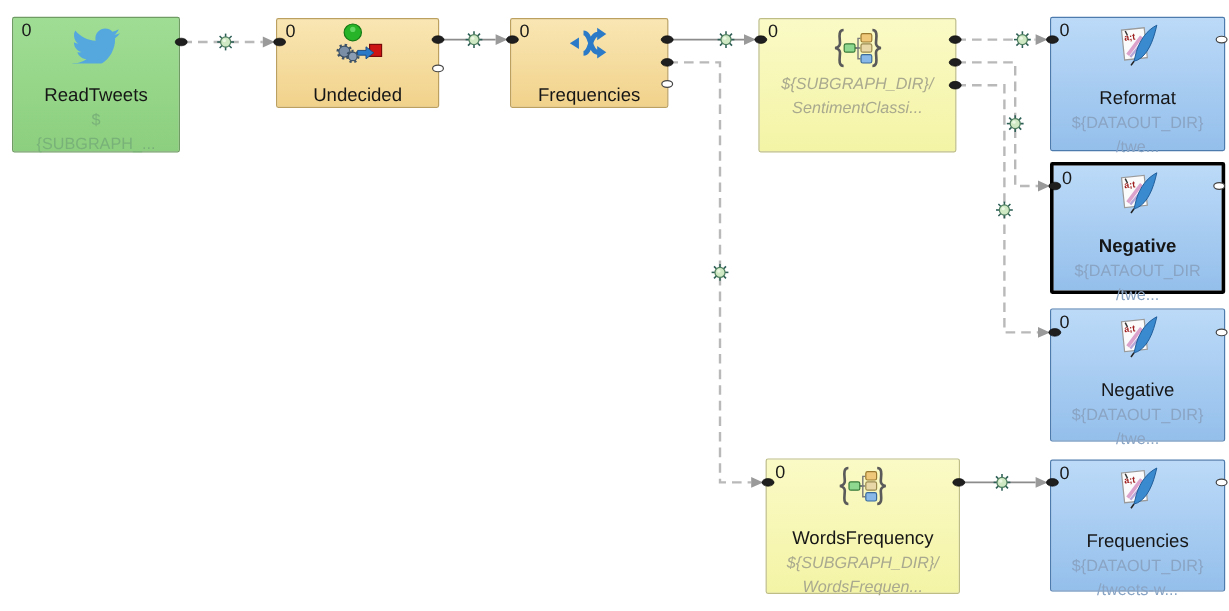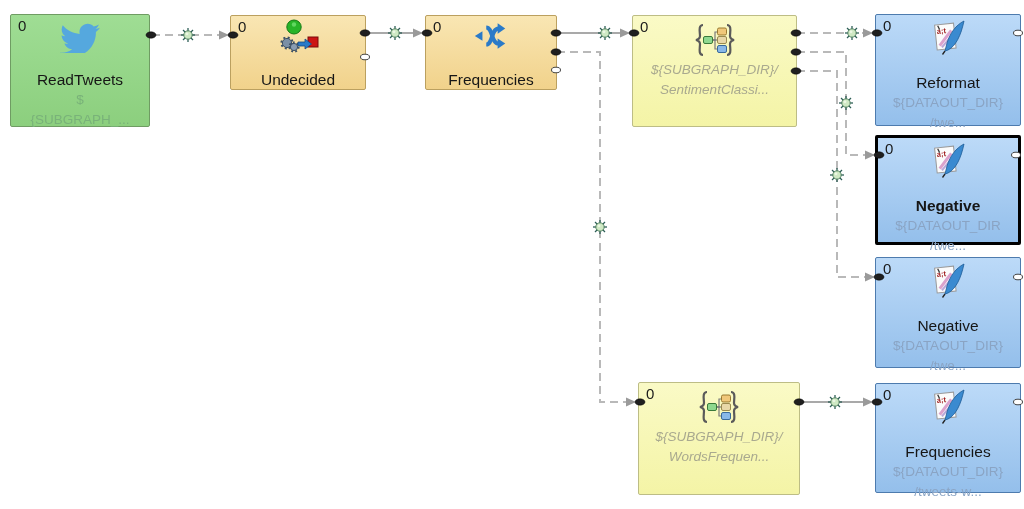--- a/index.html
+++ b/index.html
@@ -174,20 +174,21 @@
     <div class="path-line">/twe...</div>
   </div>
 
   <div class="node node-yellow" style="left:638px;top:382px;width:162px;height:113px">
     <span class="port-num">0</span>
     <span class="icon">
       <svg width="48" height="34" viewBox="0 0 48 34">
           <use href="#subgraph-proto"></use>
         </svg>
     </span>
+    <div class="title">WordsFrequency</div>
     <div class="path-line">${SUBGRAPH_DIR}/</div>
     <div class="path-line">WordsFrequen...</div>
   </div>
 
   <div class="node node-blue" style="left:875px;top:383px;width:146px;height:110px">
     <span class="port-num">0</span>
     <span class="icon">
       <svg width="36" height="36" viewBox="0 0 36 36">
           <use href="#writer-proto"></use>
         </svg>

